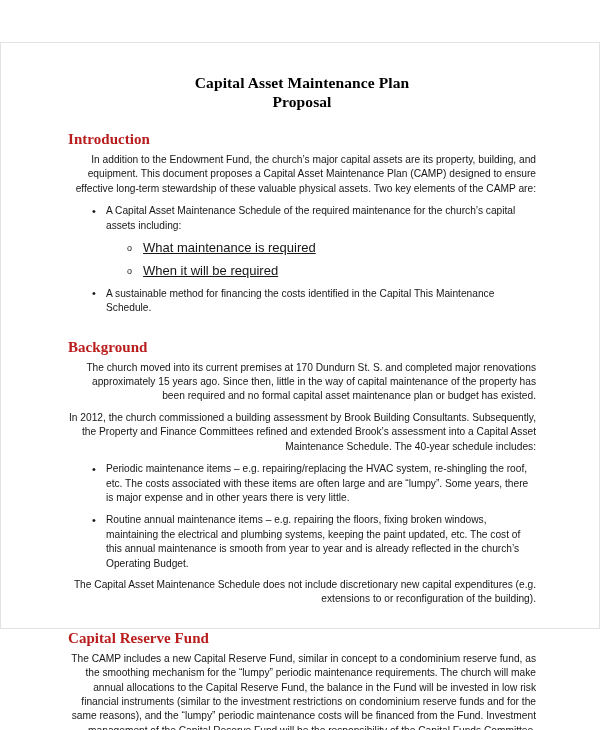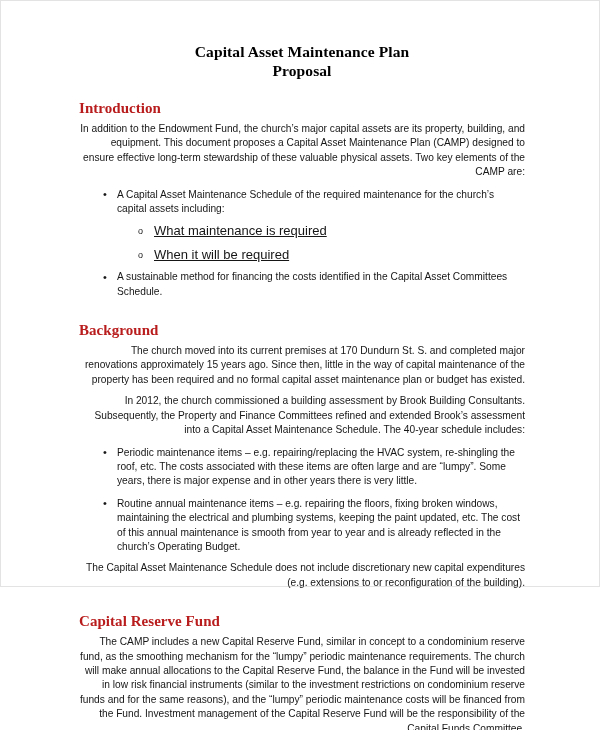--- a/index.html
+++ b/index.html
@@ -12,22 +12,23 @@
     height: 730px;
     overflow: hidden;
     font-family: "Liberation Sans", sans-serif;
   }
   .page {
     box-sizing: border-box;
     width: 600px;
     height: 587px;
     background: #ffffff;
     border: 1px solid #e3e3e3;
-    padding: 11px;
+    padding: 0;
     position: relative;
+    margin-top: 42px;
   }
   .content {
     box-sizing: border-box;
     padding: 30px 63px 0 67px;
   }
   .doc-title {
     text-align: center;
     font-family: "Liberation Serif", serif;
     font-weight: bold;
     font-size: 15.5px;
@@ -135,21 +136,21 @@
     <ul class="bullets">
       <li>
         <span>A Capital Asset Maintenance Schedule of the required maintenance for the church’s capital assets including:</span>
         <div class="nested-wrap">
           <ul class="subbullets">
             <li>What maintenance is required</li>
             <li>When it will be required</li>
           </ul>
         </div>
       </li>
-      <li>A sustainable method for financing the costs identified in the Capital Asset Committees Schedule.</li>
+      <li>A sustainable method for financing the costs identified in the Capital This Maintenance Schedule.</li>
     </ul>
 
     <h2 class="section-heading">Background</h2>
 
     <p class="body-text tight">The church moved into its current premises at 170 Dundurn St. S. and completed major renovations approximately 15 years ago.  Since then, little in the way of capital maintenance of the property has been required and no formal capital asset maintenance plan or budget has existed.</p>
     <p class="body-text"> In 2012, the church commissioned a building assessment by Brook Building Consultants.  Subsequently, the Property and Finance Committees refined and extended Brook’s assessment into a Capital Asset Maintenance Schedule.   The 40-year schedule includes:</p>
 
     <ul class="bullets">
       <li>Periodic maintenance items – e.g. repairing/replacing the HVAC system, re-shingling the roof, etc.  The costs associated with these items are often large and are “lumpy”.  Some years, there is major expense and in other years there is very little.</li>
       <li>Routine annual maintenance items – e.g. repairing the floors, fixing broken windows, maintaining the electrical and plumbing systems, keeping the paint updated, etc.  The cost of this annual maintenance is smooth from year to year and is already reflected in the church’s Operating Budget.</li>

